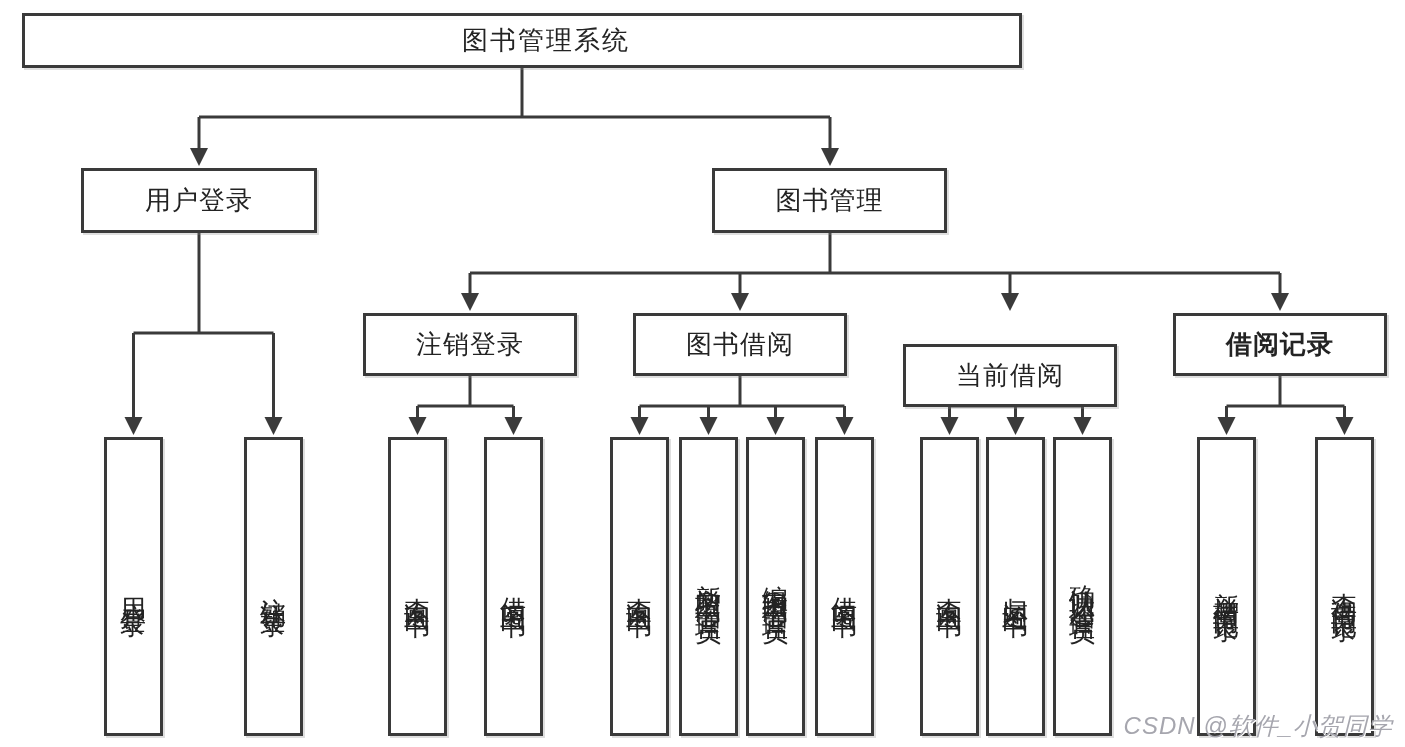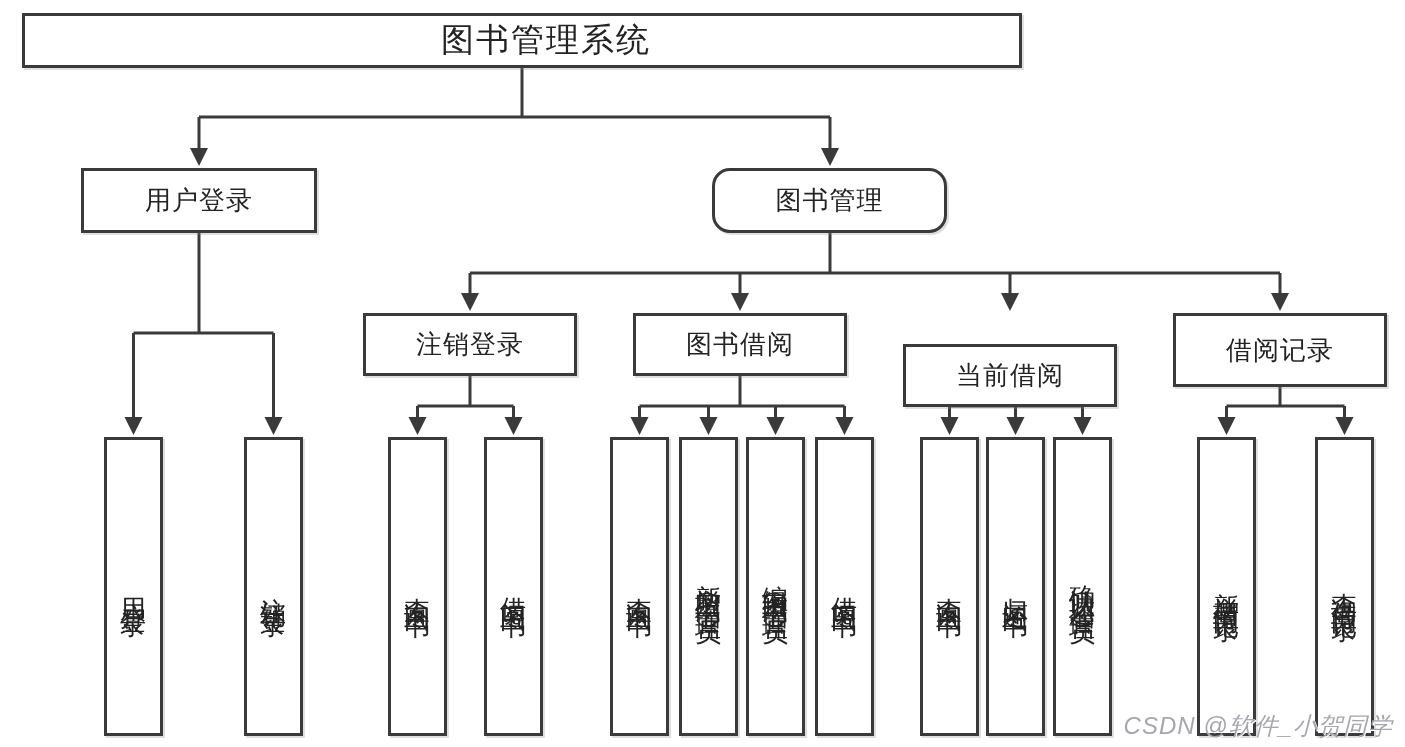--- a/index.html
+++ b/index.html
@@ -14,21 +14,21 @@
   .box{
     position:absolute;
     box-sizing:border-box;
     background:#ffffff;
     border:3px solid #3a3a3a;
     display:flex;align-items:center;justify-content:center;
     color:#232323;
     box-shadow:2px 2px 0 rgba(140,140,140,0.28);
   }
   .h{font-size:26px;letter-spacing:1px;white-space:nowrap;}
-  .root-box{font-size:33px;letter-spacing:2px;padding-left:48px;}
+  .root-box{font-size:26px;letter-spacing:2px;padding-left:48px;}
   .v span{
     writing-mode:vertical-rl;
     text-orientation:mixed;
     font-size:26px;
     letter-spacing:5px;
     line-height:1;
     white-space:nowrap;
   }
   .watermark{
     position:absolute;
@@ -115,34 +115,34 @@
     </g>
   </svg>
 
   <div class="box h root-box" style="left:22px;top:13px;width:1000px;height:55px;">
     <span>图书管理系统</span>
   </div>
 
   <div class="box h" style="left:81px;top:168px;width:236px;height:65px;">
     <span>用户登录</span>
   </div>
-  <div class="box h" style="left:712px;top:168px;width:235px;height:65px;border-radius:18px;">
+  <div class="box h" style="left:712px;top:168px;width:235px;height:65px;">
     <span>图书管理</span>
   </div>
 
   <div class="box h" style="left:363px;top:313px;width:214px;height:63px;">
     <span>注销登录</span>
   </div>
   <div class="box h" style="left:633px;top:313px;width:214px;height:63px;">
     <span>图书借阅</span>
   </div>
   <div class="box h" style="left:903px;top:313px;width:214px;height:63px;margin-top:31px;">
     <span>当前借阅</span>
   </div>
-  <div class="box h" style="left:1173px;top:313px;width:214px;height:74px;">
+  <div class="box h" style="left:1173px;top:313px;width:214px;height:63px;font-weight:bold;">
     <span>借阅记录</span>
   </div>
 
   <div class="box v" style="left:104px;top:437px;width:59px;height:299px;">
     <span>用户登录</span>
   </div>
   <div class="box v" style="left:244px;top:437px;width:59px;height:299px;">
     <span>注销登录</span>
   </div>
 

